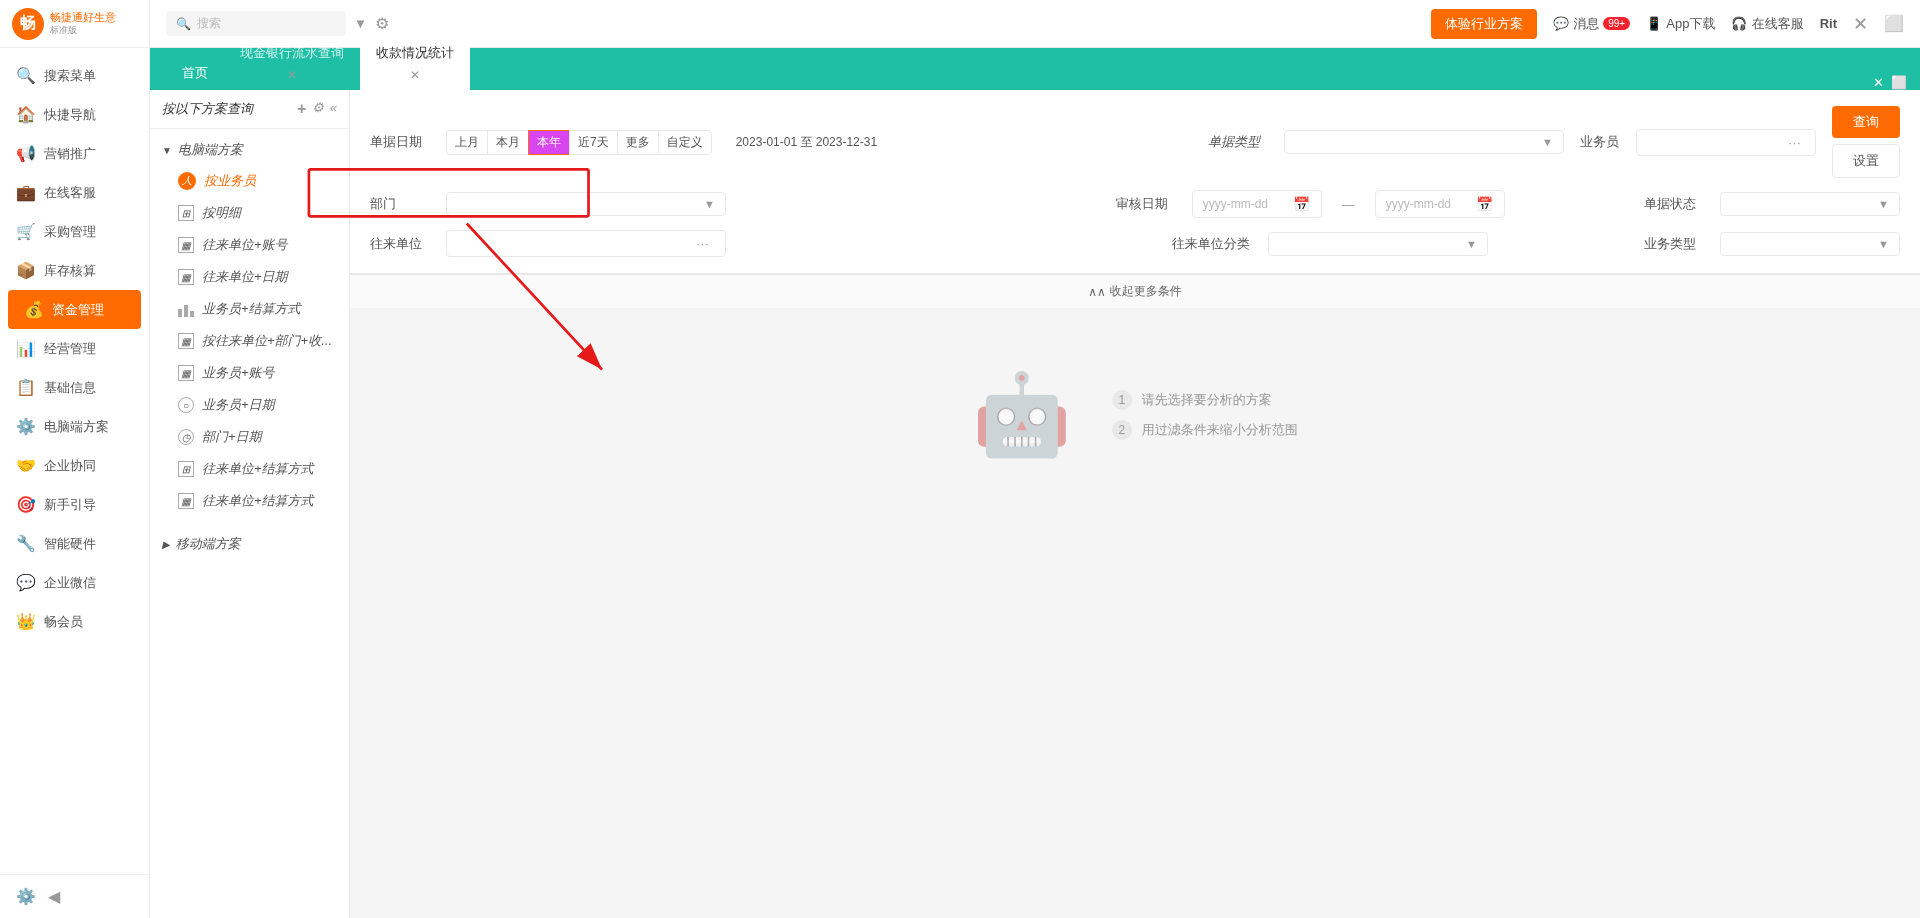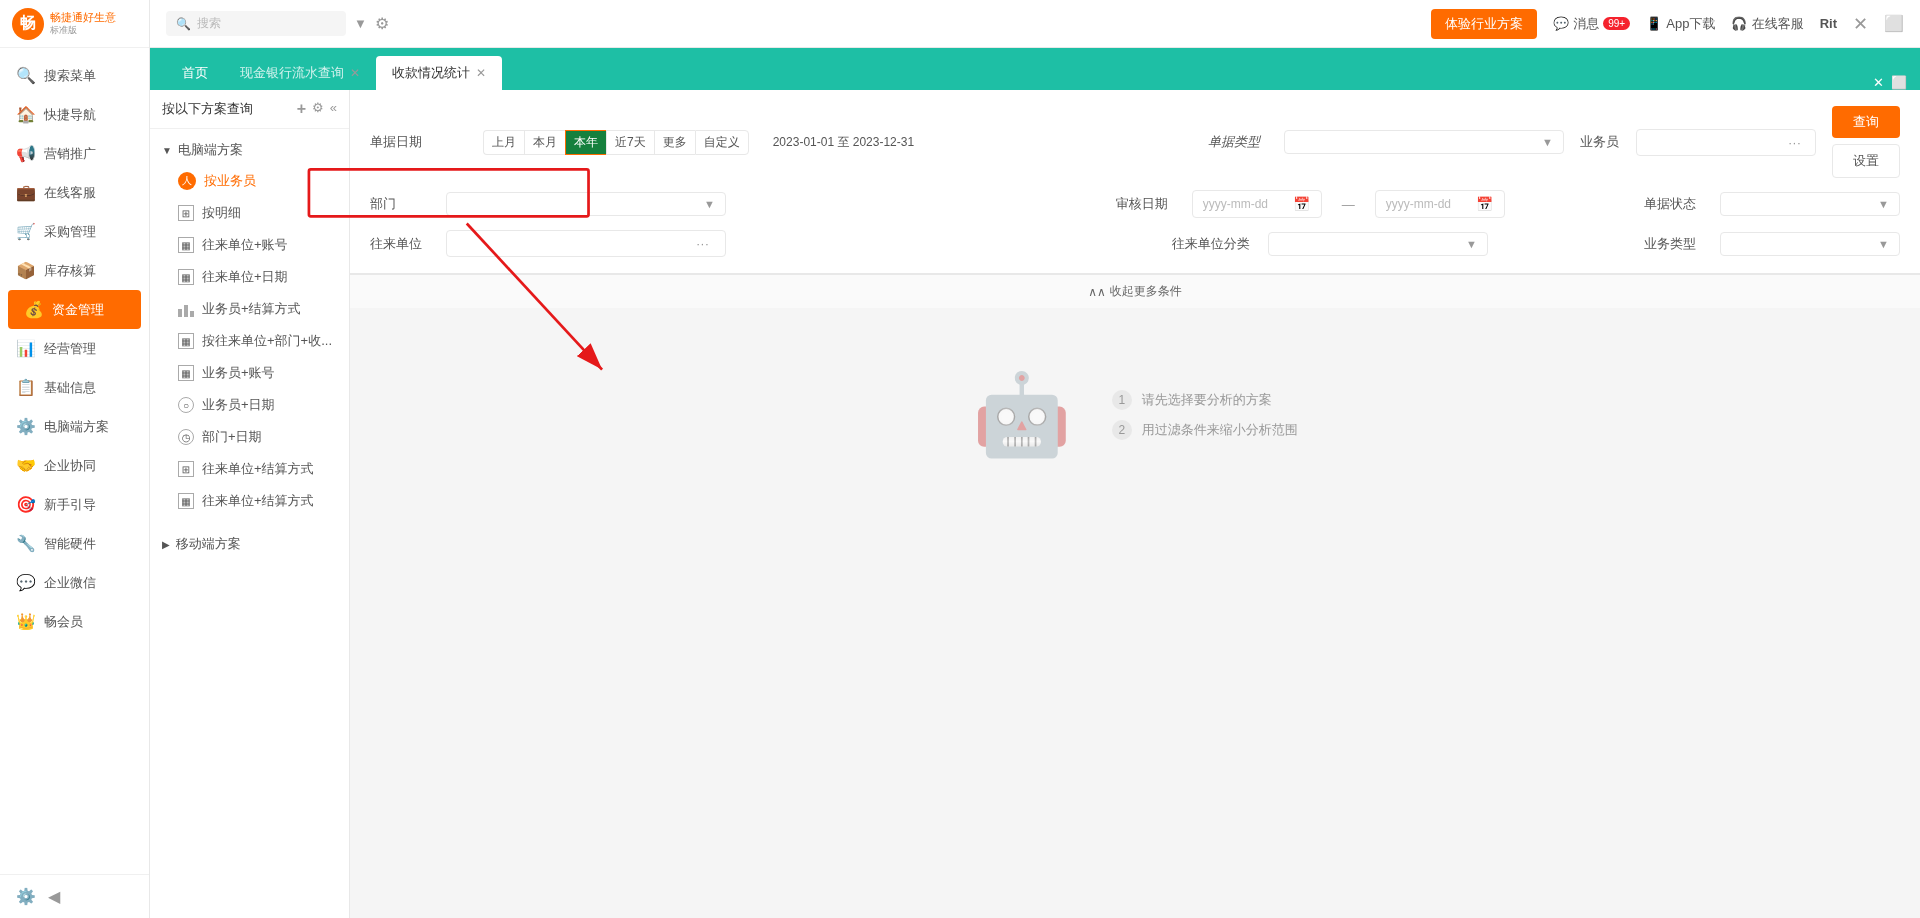--- a/index.html
+++ b/index.html
@@ -24,59 +24,59 @@
     .top-header { height: 48px; background: #fff; border-bottom: 1px solid #e8e8e8; display: flex; align-items: center; padding: 0 16px; gap: 12px; justify-content: space-between; }
     .header-left { display: flex; align-items: center; gap: 8px; }
     .header-search { display: flex; align-items: center; background: #f5f5f5; border-radius: 4px; padding: 4px 10px; gap: 6px; color: #999; font-size: 12px; min-width: 180px; }
     .header-right { display: flex; align-items: center; gap: 16px; font-size: 13px; color: #555; }
     .trial-btn { background: #ff6b00; color: #fff; border: none; border-radius: 4px; padding: 6px 14px; font-size: 13px; cursor: pointer; }
     .badge-red { background: #f5222d; color: #fff; border-radius: 10px; font-size: 10px; padding: 1px 5px; }
     .header-icon-item { display: flex; align-items: center; gap: 4px; cursor: pointer; }
 
     
     .tab-bar { height: 42px; background: #1EBFA5; display: flex; align-items: flex-end; padding: 0 0 0 16px; }
-    .tab { display: flex; align-items: center; padding: 8px 16px; font-size: 13px; cursor: pointer; color: rgba(255,255,255,0.8); border-radius: 4px 4px 0 0; gap: 6px; }
+    .tab { display: flex; align-items: center; padding: 8px 16px; font-size: 13px; cursor: pointer; color: rgba(255,255,255,0.8); border-radius: 4px 4px 0 0; gap: 6px; flex-direction: column; }
     .tab.active { background: #fff; color: #333; border-radius: 4px 4px 0 0; }
     .tab .close-x { font-size: 12px; cursor: pointer; color: #999; }
     .tab-home { color: #fff; font-size: 13px; padding: 8px 16px; cursor: pointer; }
     .tab-bar-right { margin-left: auto; display: flex; align-items: center; gap: 8px; padding-right: 12px; color: #fff; }
 
     
     .page-header { background: #fff; padding: 12px 20px; display: flex; align-items: center; justify-content: space-between; border-bottom: 1px solid #e8e8e8; }
     .page-title { font-size: 18px; font-weight: bold; color: #333; border: 2px solid #f5222d; padding: 2px 8px; }
     .page-actions { display: flex; gap: 12px; align-items: center; color: #ff6b00; font-size: 13px; }
     .page-actions span { cursor: pointer; display: flex; align-items: center; gap: 4px; }
 
     
     .main-body { display: flex; flex: 1; overflow: hidden; }
-    .left-panel { width: 200px; background: #fff; border-right: 1px solid #e8e8e8; overflow-y: auto; flex-shrink: 0; }
+    .left-panel { width: 200px; background: #fff; border-right: 1px solid #e8e8e8; overflow-y: auto; flex-shrink: 0; font-style: italic; }
     .right-panel { flex: 1; overflow-y: auto; display: flex; flex-direction: column; }
 
     
     .panel-header { display: flex; align-items: center; justify-content: space-between; padding: 10px 12px; border-bottom: 1px solid #f0f0f0; }
     .panel-title { font-size: 13px; color: #333; }
     .panel-actions { display: flex; gap: 6px; color: #999; cursor: pointer; }
     .scheme-group { padding: 6px 0; }
     .scheme-group-title { display: flex; align-items: center; gap: 6px; padding: 6px 12px; font-size: 13px; color: #555; cursor: pointer; }
     .scheme-group-title .arrow { font-size: 10px; }
     .scheme-item { display: flex; align-items: center; gap: 8px; padding: 7px 12px 7px 28px; font-size: 13px; color: #555; cursor: pointer; }
     .scheme-item.active { color: #ff6b00; }
     .scheme-item .item-icon { width: 18px; height: 18px; border-radius: 50%; background: #ff6b00; display: flex; align-items: center; justify-content: center; color: #fff; font-size: 10px; flex-shrink: 0; }
     .scheme-item .item-icon-sq { width: 16px; height: 16px; border: 1px solid #aaa; display: flex; align-items: center; justify-content: center; font-size: 10px; flex-shrink: 0; }
 
     
     .filter-area { background: #fff; padding: 16px 20px; border-bottom: 1px solid #e8e8e8; }
     .filter-row { display: flex; align-items: center; gap: 16px; margin-bottom: 12px; flex-wrap: wrap; }
     .filter-row:last-child { margin-bottom: 0; }
     .filter-label { color: #555; font-size: 13px; min-width: 60px; flex-shrink: 0; }
-    .filter-date-tabs { display: flex; gap: 0; margin-left: 37px; }
+    .filter-date-tabs { display: flex; gap: 0; }
     .date-tab { padding: 3px 8px; font-size: 12px; cursor: pointer; color: #555; border: 1px solid #e8e8e8; border-right: none; }
     .date-tab:first-child { border-radius: 4px 0 0 4px; }
     .date-tab:last-child { border-right: 1px solid #e8e8e8; border-radius: 0 4px 4px 0; }
-    .date-tab.active { background: #15803d; color: #fff; border-color: #ff6b00; }
+    .date-tab.active { background: #d946ef; color: #fff; border-color: #ff6b00; }
     .date-range { font-size: 12px; color: #555; margin-left: 8px; }
     .filter-select { display: flex; align-items: center; border: 1px solid #e8e8e8; border-radius: 4px; padding: 5px 10px; min-width: 200px; justify-content: space-between; color: #555; font-size: 13px; cursor: pointer; }
     .filter-select .dropdown-arrow { color: #999; font-size: 11px; }
     .filter-input { display: flex; align-items: center; border: 1px solid #e8e8e8; border-radius: 4px; padding: 5px 10px; color: #bbb; font-size: 12px; }
     .filter-dash { color: #999; margin: 0 4px; }
     .filter-cal-icon { color: #bbb; font-size: 14px; }
     .filter-dots { color: #999; margin: 0 6px; }
     .collapse-bar { display: flex; align-items: center; justify-content: center; padding: 8px; background: #fafafa; border-top: 1px solid #e8e8e8; cursor: pointer; color: #666; font-size: 12px; gap: 4px; }
 
     

